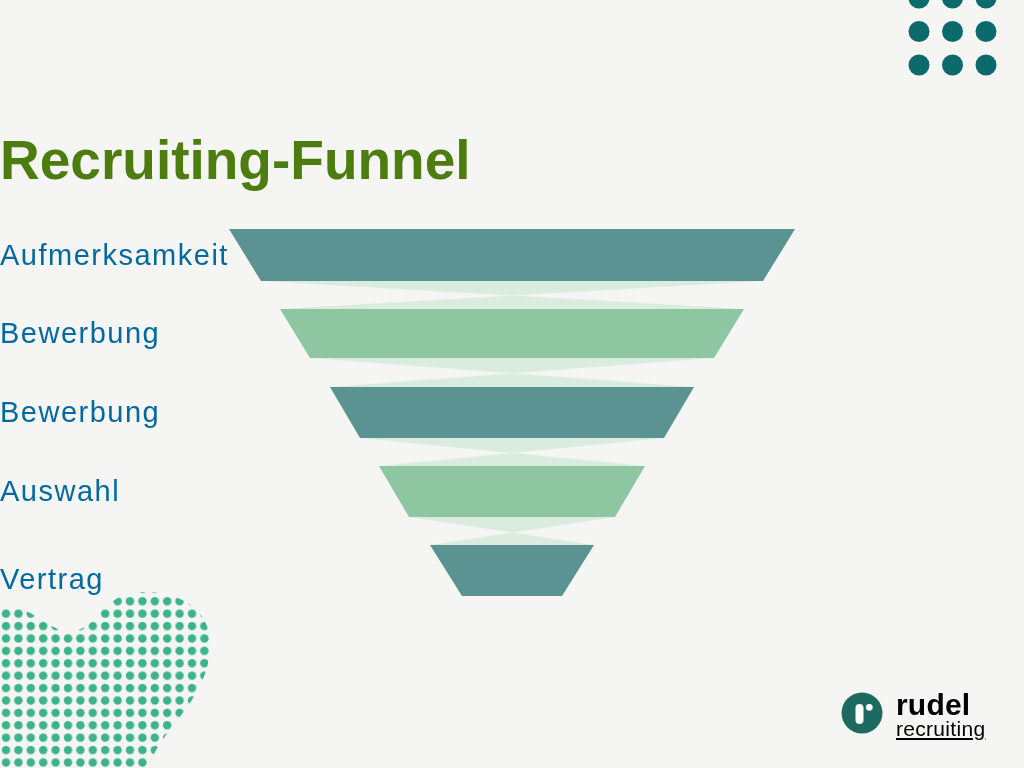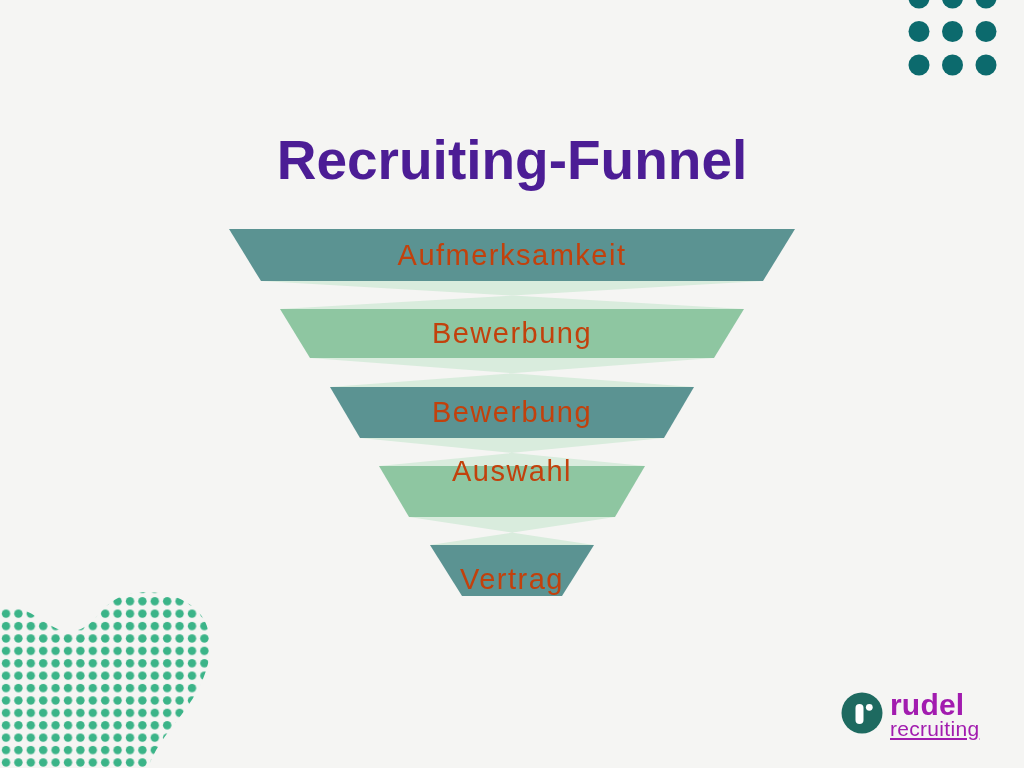--- a/index.html
+++ b/index.html
@@ -2,36 +2,36 @@
 <html><head>
 <meta charset="utf-8">
 <style>
   html,body{margin:0;padding:0;background:#e8e8e8;}
   .canvas{
     position:relative;width:1024px;height:768px;overflow:hidden;
     background:#f5f5f3;font-family:"Liberation Sans",sans-serif;
   }
   .decor-svg{position:absolute;left:0;top:0;width:1024px;height:768px;}
   .title{
-    position:absolute;top:96px;left:0;width:1024px;text-align:center;
-    font-size:55px;font-weight:800;line-height:1.0;color:#4c1d95;
+    position:absolute;top:96px;left:0;width:1024px;text-align:left;
+    font-size:55px;font-weight:800;line-height:1.0;color:#4d7c0f;
     letter-spacing:0px;
   }
   .stage-label{
-    position:absolute;left:0;width:1024px;text-align:center;
-    color:#c2410c;font-weight:400;letter-spacing:1.5px;font-size:29px;
+    position:absolute;left:0;width:1024px;
+    color:#0369a1;font-weight:400;letter-spacing:1.5px;font-size:29px;
   }
   .lbl-1{top:229px;height:52px;line-height:52px;}
   .lbl-2{top:309px;height:49px;line-height:49px;}
   .lbl-3{top:387px;height:51px;line-height:51px;}
-  .lbl-4{top:446px;height:51px;line-height:51px;}
+  .lbl-4{top:466px;height:51px;line-height:51px;}
   .lbl-5{top:554px;height:51px;line-height:51px;}
   .logo{position:absolute;left:841px;top:691px;display:flex;align-items:flex-start;}
   .logo-mark{width:42px;height:42px;margin-top:1px;}
-  .logo-text{margin-left:7px;color:#a21caf;}
+  .logo-text{margin-left:13px;color:#000000;}
   .logo-brand{font-size:30px;font-weight:700;line-height:28px;letter-spacing:0.2px;}
   .logo-sub{font-size:21px;font-weight:400;line-height:21px;letter-spacing:0.3px;margin-top:-1px;text-decoration:underline;}
 </style>
 </head>
 <body>
 
 <div class="canvas">
 
   <svg class="decor-svg" viewBox="0 0 1024 768">
 

